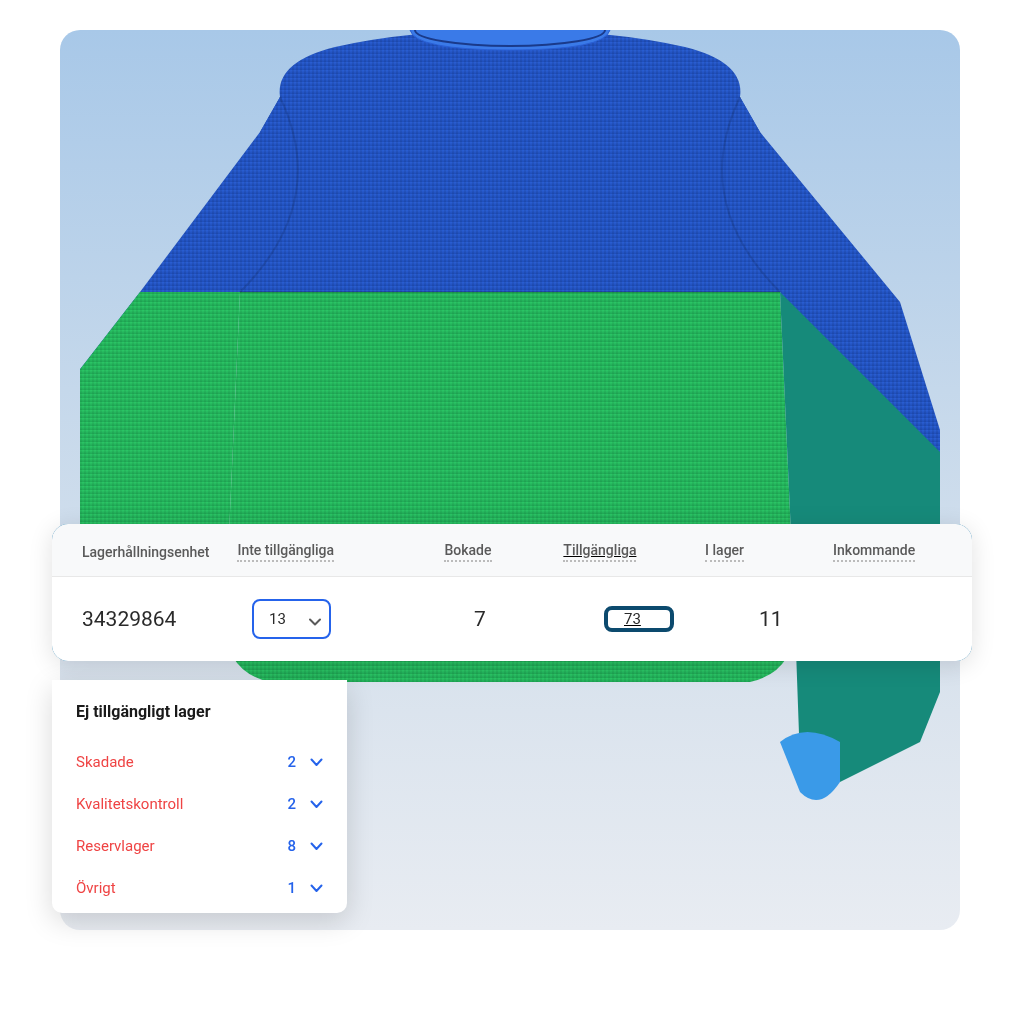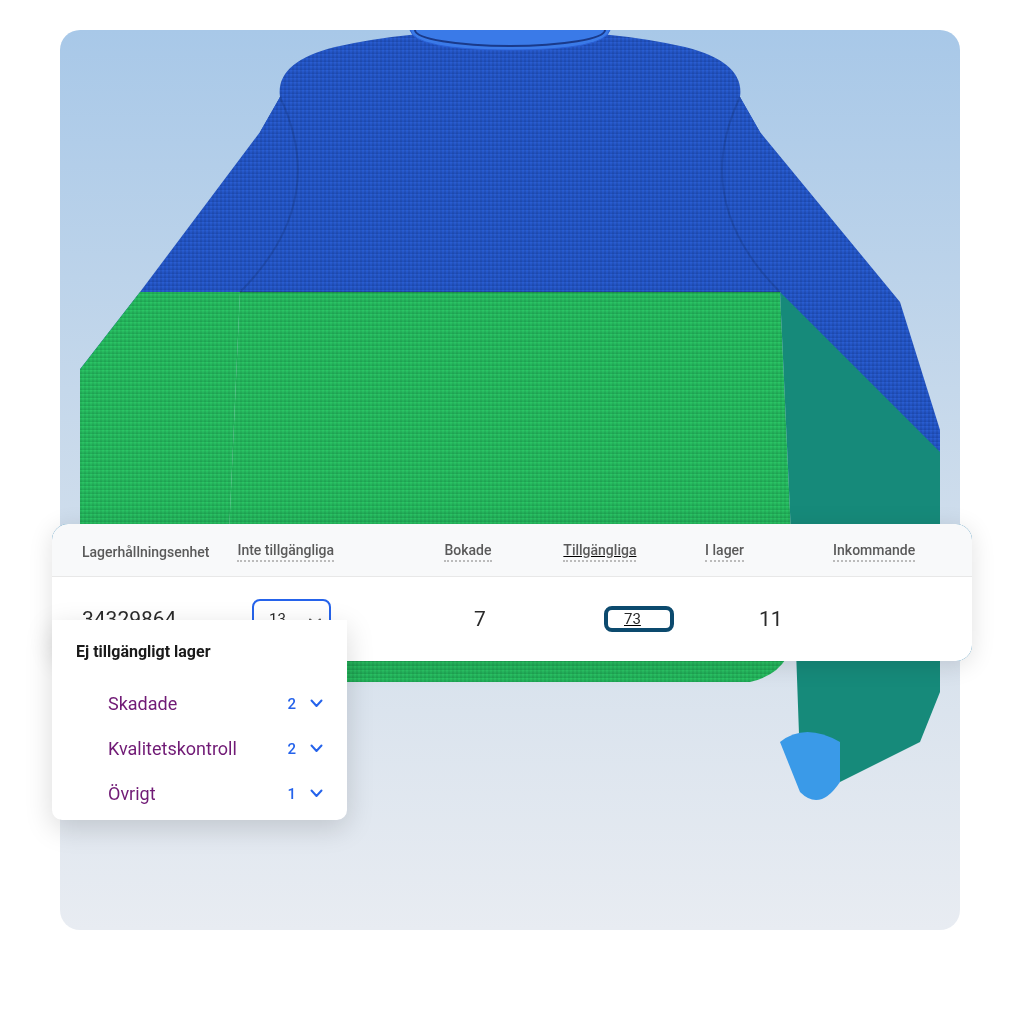--- a/index.html
+++ b/index.html
@@ -95,44 +95,43 @@
       gap: 23px;
     }
     .chevron-down {
       display: inline-block;
       width: 10px;
       height: 10px;
     }
     .chevron-down svg { display: block; }
     .dropdown-panel {
       position: absolute;
-      top: 620px;
+      top: 680px;
       left: 52px;
       width: 295px;
       background: #fff;
       border-radius: 0 0 10px 10px;
       box-shadow: 0 8px 28px rgba(0,0,0,0.15);
       padding: 22px 24px 4px 24px;
     }
     .dropdown-title {
       font-size: 16px;
       font-weight: 700;
       color: #1a1a1a;
       margin-bottom: 20px;
     }
     .dropdown-item {
       display: flex;
       justify-content: space-between;
       align-items: center;
       padding: 12px 0;
     }
     .dropdown-item-label {
-      font-size: 18px;
-      color: #701a75;
-      margin-left: 32px;
+      font-size: 15px;
+      color: #ef4444;
     }
     .dropdown-item-right {
       display: flex;
       align-items: center;
       gap: 14px;
     }
     .dropdown-item-value {
       color: #2563eb;
       font-size: 15px;
       font-weight: 500;
@@ -253,20 +252,31 @@
     <span class="dropdown-item-right">
       <span class="dropdown-item-value">2</span>
       <span class="dropdown-chevron">
         <svg width="13" height="9" viewBox="0 0 13 9">
             <path d="M1.5 1.5 L6.5 7 L11.5 1.5" stroke="#2563eb" stroke-width="2" fill="none" stroke-linecap="round" stroke-linejoin="round"></path>
           </svg>
       </span>
     </span>
   </div>
   <div class="dropdown-item">
+    <span class="dropdown-item-label">Reservlager</span>
+    <span class="dropdown-item-right">
+      <span class="dropdown-item-value">8</span>
+      <span class="dropdown-chevron">
+        <svg width="13" height="9" viewBox="0 0 13 9">
+            <path d="M1.5 1.5 L6.5 7 L11.5 1.5" stroke="#2563eb" stroke-width="2" fill="none" stroke-linecap="round" stroke-linejoin="round"></path>
+          </svg>
+      </span>
+    </span>
+  </div>
+  <div class="dropdown-item">
     <span class="dropdown-item-label">Övrigt</span>
     <span class="dropdown-item-right">
       <span class="dropdown-item-value">1</span>
       <span class="dropdown-chevron">
         <svg width="13" height="9" viewBox="0 0 13 9">
             <path d="M1.5 1.5 L6.5 7 L11.5 1.5" stroke="#2563eb" stroke-width="2" fill="none" stroke-linecap="round" stroke-linejoin="round"></path>
           </svg>
       </span>
     </span>
   </div>

